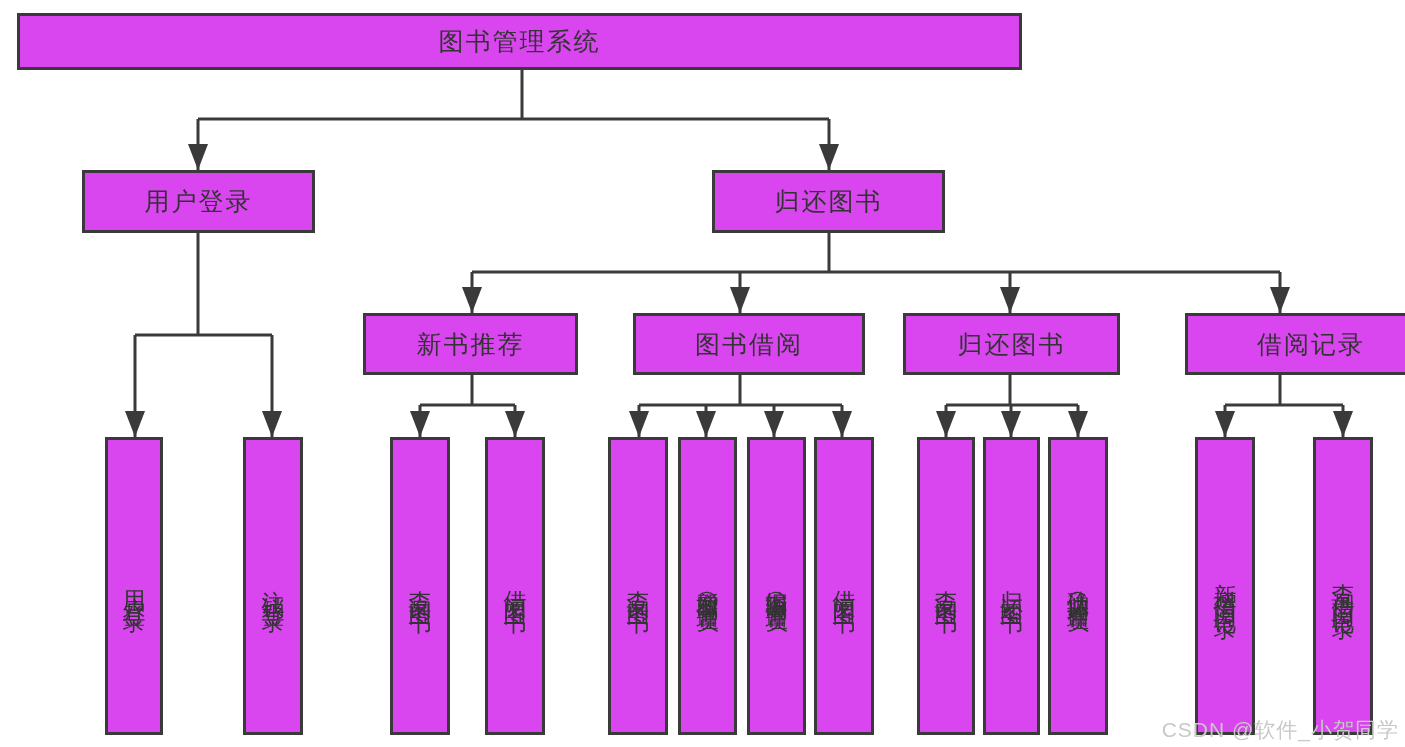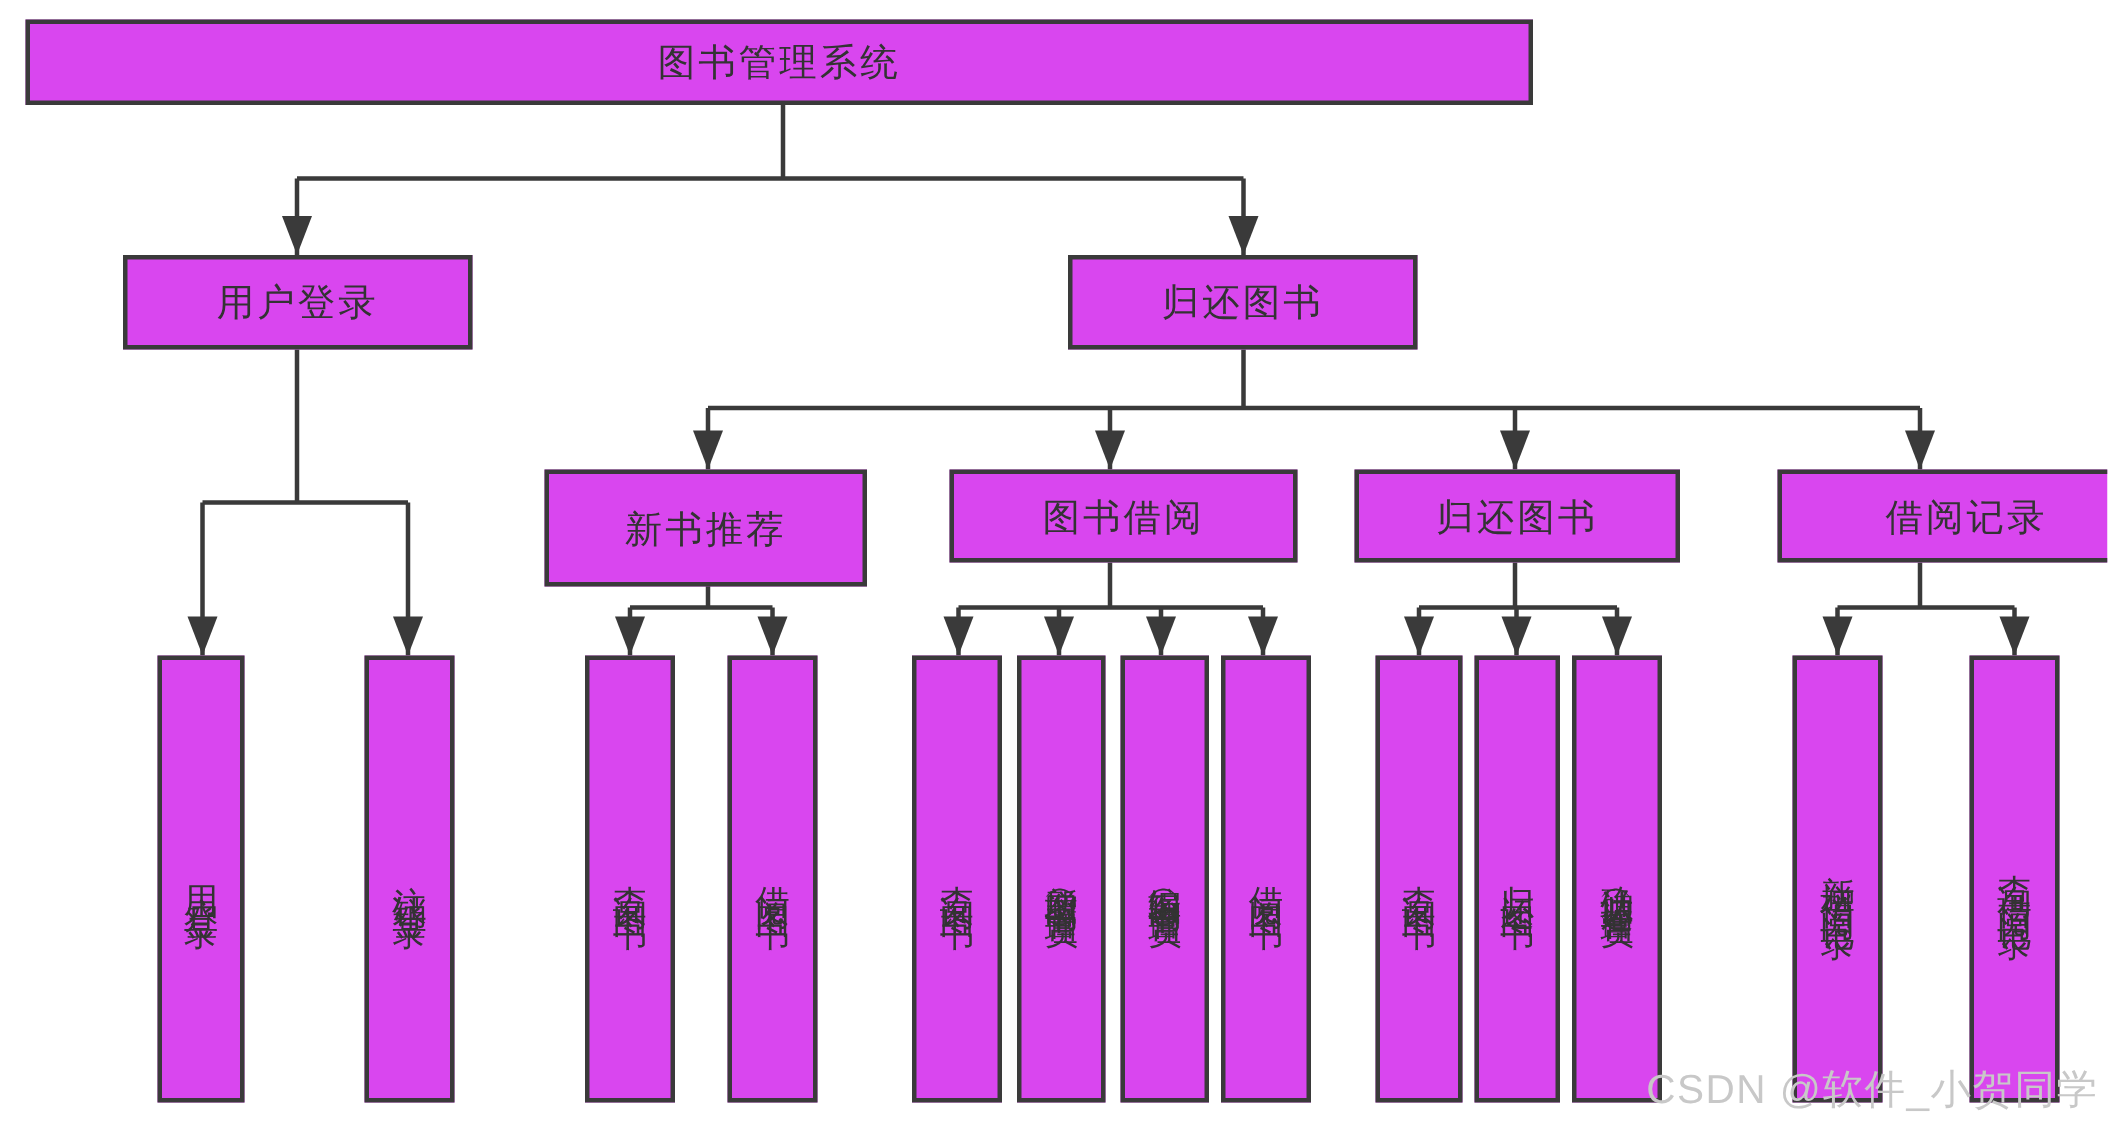--- a/index.html
+++ b/index.html
@@ -44,21 +44,21 @@
     line-height: 1;
   }
   .v.tight {
     font-size: 22px;
     letter-spacing: 3px;
   }
   .watermark {
     position: absolute;
     right: 6px;
     bottom: 3px;
-    font-size: 27px;
+    font-size: 21px;
     letter-spacing: 1px;
     color: #c8c8c8;
     z-index: 5;
     white-space: nowrap;
   }
 </style>
 </head>
 <body>
 
 <div class="canvas">
@@ -107,21 +107,21 @@
         <polygon points="1215,411 1235,411 1225,437"></polygon>
         <polygon points="1333,411 1353,411 1343,437"></polygon>
       </g>
   </svg>
 
   <div class="node h" style="left:17px; top:13px; width:1005px; height:57px;">图书管理系统</div>
 
   <div class="node h" style="left:82px; top:170px; width:233px; height:63px;">用户登录</div>
   <div class="node h" style="left:712px; top:170px; width:233px; height:63px;">归还图书</div>
 
-  <div class="node h" style="left:363px; top:313px; width:215px; height:78px;">新书推荐</div>
+  <div class="node h" style="left:363px; top:313px; width:215px; height:62px;">新书推荐</div>
   <div class="node h" style="left:633px; top:313px; width:232px; height:62px;">图书借阅</div>
   <div class="node h" style="left:903px; top:313px; width:217px; height:62px;">归还图书</div>
   <div class="node h" style="left:1185px; top:313px; width:252px; height:62px;">借阅记录</div>
 
   <div class="node v" style="left:105px; top:437px; width:58px; height:298px;">用户登录</div>
   <div class="node v" style="left:243px; top:437px; width:60px; height:298px;">注销登录</div>
 
   <div class="node v" style="left:390px; top:437px; width:60px; height:298px;">查询图书</div>
   <div class="node v" style="left:485px; top:437px; width:60px; height:298px;">借阅图书</div>
 

